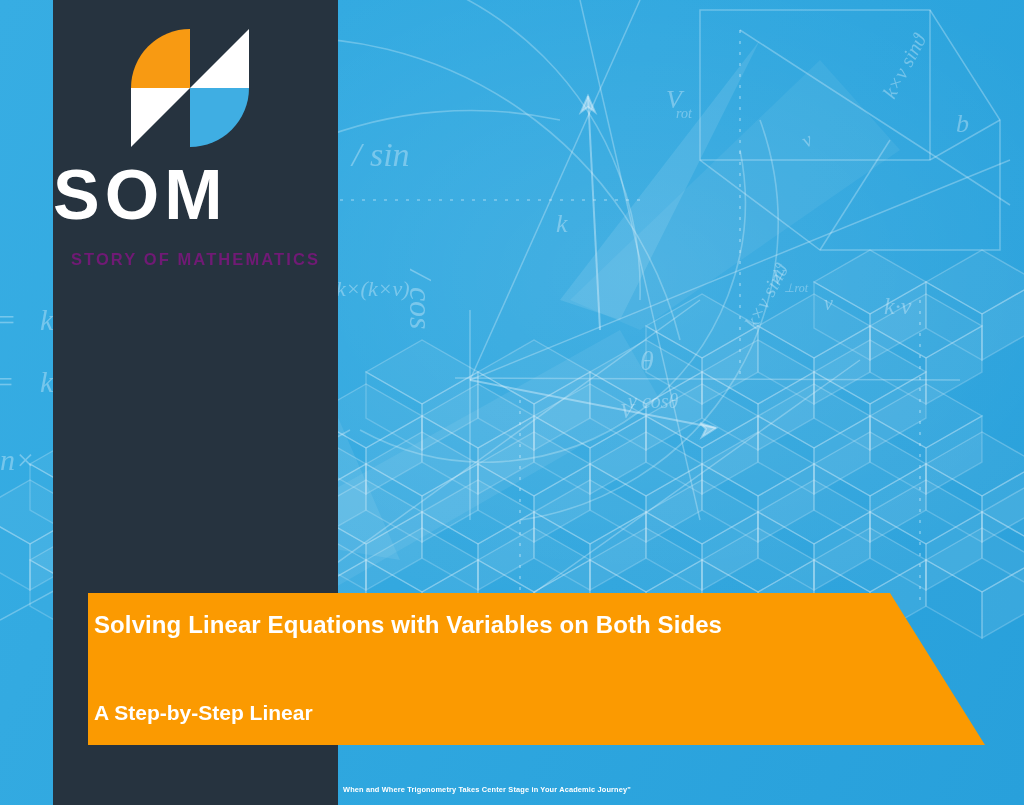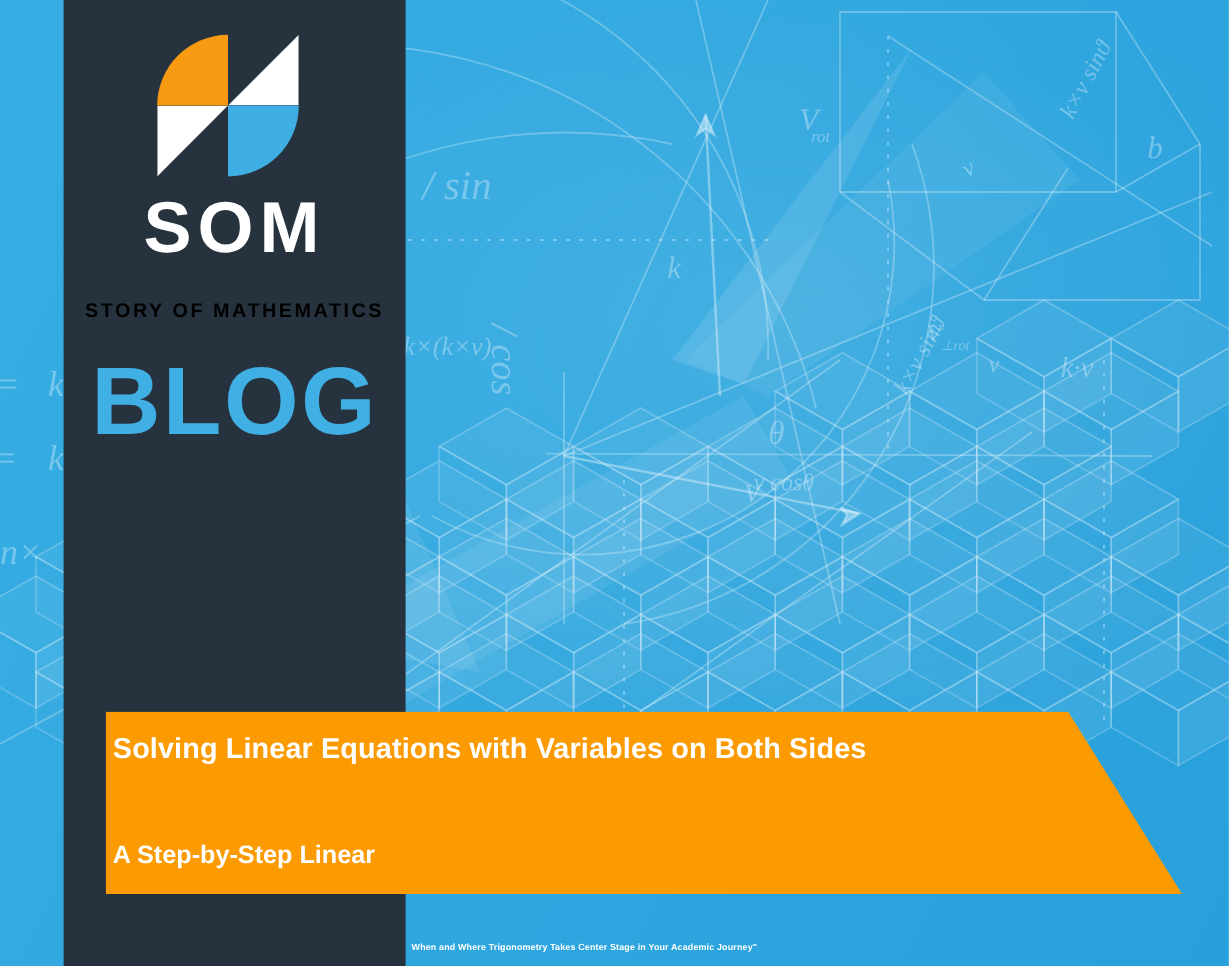--- a/index.html
+++ b/index.html
@@ -61,35 +61,34 @@
   .q-tr { left: 59px; top: 0;    background: #FFFFFF; clip-path: polygon(100% 0, 100% 100%, 0 100%); }
   .q-bl { left: 0;    top: 59px; background: #FFFFFF; clip-path: polygon(0 0, 100% 0, 0 100%); }
   .q-br { left: 59px; top: 59px; background: #3FAEE3; border-bottom-right-radius: 59px; }
 
   
   .wordmark {
     position: absolute;
     left: 53px;
     top: 160px;
     width: 285px;
-    text-align: center;
     color: #FFFFFF;
     font-weight: 700;
-    font-size: 60px;
+    font-size: 70px;
     letter-spacing: 5px;
     line-height: 1;
     font-family: "Liberation Sans", sans-serif;
   }
   .tagline {
     position: absolute;
     left: 53px;
     top: 251px;
     width: 285px;
     text-align: center;
-    color: #000000;
+    color: #701a75;
     font-weight: 700;
     font-size: 16.5px;
     letter-spacing: 2.1px;
     line-height: 1;
   }
   .blog-word {
     position: absolute;
     left: 53px;
     top: 295px;
     width: 285px;
@@ -305,21 +304,20 @@
     <div class="q q-tl"></div>
     <div class="q q-tr"></div>
     <div class="q q-bl"></div>
     <div class="q q-br"></div>
   </div>
 
   <div class="wordmark">SOM</div>
 
   <div class="tagline">STORY OF MATHEMATICS</div>
 
-  <div class="blog-word">BLOG</div>
 
   <div class="banner"></div>
 
   <div class="banner-title">Solving Linear Equations with Variables on Both Sides</div>
 
   <div class="banner-subtitle">A Step-by-Step Linear</div>
 
   <div class="footer-caption">When and Where Trigonometry Takes Center Stage in Your Academic Journey"</div>
 
 </div>

